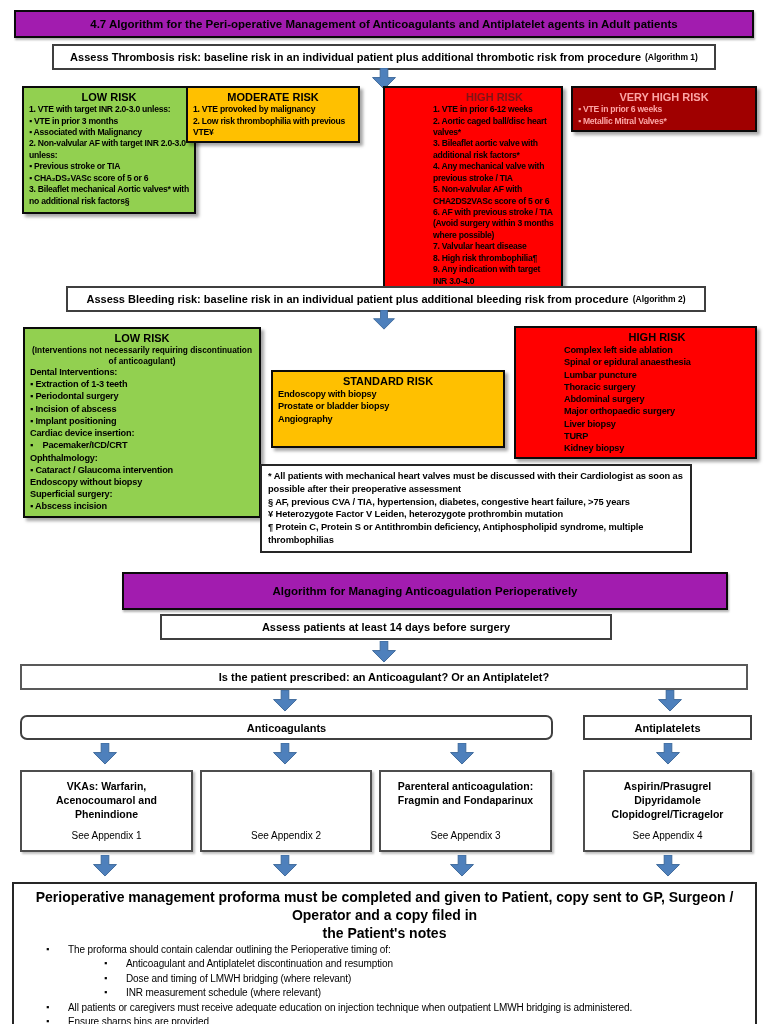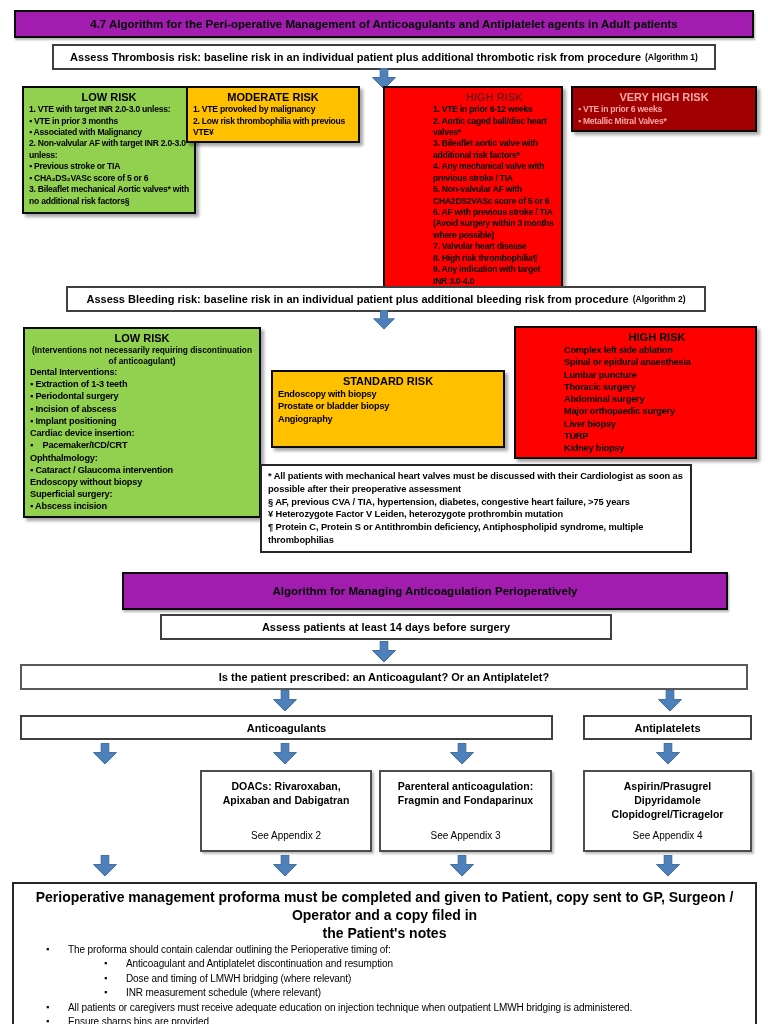--- a/index.html
+++ b/index.html
@@ -165,39 +165,43 @@
 
   <div class="hbox" style="left:20px; top:664px; width:728px; height:26px; border-color:#595959;">Is the patient prescribed: an Anticoagulant? Or an Antiplatelet?</div>
 
   <svg class="arrow" style="left:272px; top:690px;" width="26" height="22" viewBox="0 0 26 23">
     <path d="M9 0 H17 V10 H25 L13 22 L1 10 H9 Z" fill="#4E80BC" stroke="#3C6899" stroke-width="1"></path>
     </svg>
   <svg class="arrow" style="left:657px; top:690px;" width="26" height="22" viewBox="0 0 26 23">
     <path d="M9 0 H17 V10 H25 L13 22 L1 10 H9 Z" fill="#4E80BC" stroke="#3C6899" stroke-width="1"></path>
     </svg>
 
-  <div class="hbox" style="left:20px; top:715px; width:533px; height:25px; border-color:#404040;">Anticoagulants</div>
+  <div class="hbox" style="left:20px; top:715px; width:533px; height:25px; border-color:#404040;border-radius:7px;">Anticoagulants</div>
   <div class="hbox" style="left:583px; top:715px; width:169px; height:25px; border-color:#404040;">Antiplatelets</div>
 
   <svg class="arrow" style="left:92px; top:743px;" width="26" height="22" viewBox="0 0 26 23">
       <path d="M9 0 H17 V10 H25 L13 22 L1 10 H9 Z" fill="#4E80BC" stroke="#3C6899" stroke-width="1"></path>
     </svg>
   <svg class="arrow" style="left:272px; top:743px;" width="26" height="22" viewBox="0 0 26 23">
       <path d="M9 0 H17 V10 H25 L13 22 L1 10 H9 Z" fill="#4E80BC" stroke="#3C6899" stroke-width="1"></path>
     </svg>
   <svg class="arrow" style="left:449px; top:743px;" width="26" height="22" viewBox="0 0 26 23">
       <path d="M9 0 H17 V10 H25 L13 22 L1 10 H9 Z" fill="#4E80BC" stroke="#3C6899" stroke-width="1"></path>
     </svg>
   <svg class="arrow" style="left:655px; top:743px;" width="26" height="22" viewBox="0 0 26 23">
       <path d="M9 0 H17 V10 H25 L13 22 L1 10 H9 Z" fill="#4E80BC" stroke="#3C6899" stroke-width="1"></path>
     </svg>
 
+  <div class="drugbox" style="left:20px; top:770px; width:173px; height:82px;">
+    <div class="dtitle">VKAs: Warfarin,
+Acenocoumarol and
+Phenindione</div>
+    <div class="dapp">See Appendix 1</div>
+  </div>
   <div class="drugbox" style="left:200px; top:770px; width:172px; height:82px;">
-    <div class="dtitle">DOACs: Rivaroxaban,
-Apixaban and Dabigatran</div>
     <div class="dapp">See Appendix 2</div>
   </div>
   <div class="drugbox" style="left:379px; top:770px; width:173px; height:82px;">
     <div class="dtitle">Parenteral anticoagulation:
 Fragmin and Fondaparinux</div>
     <div class="dapp">See Appendix 3</div>
   </div>
   <div class="drugbox" style="left:583px; top:770px; width:169px; height:82px;">
     <div class="dtitle">Aspirin/Prasugrel
 Dipyridamole

